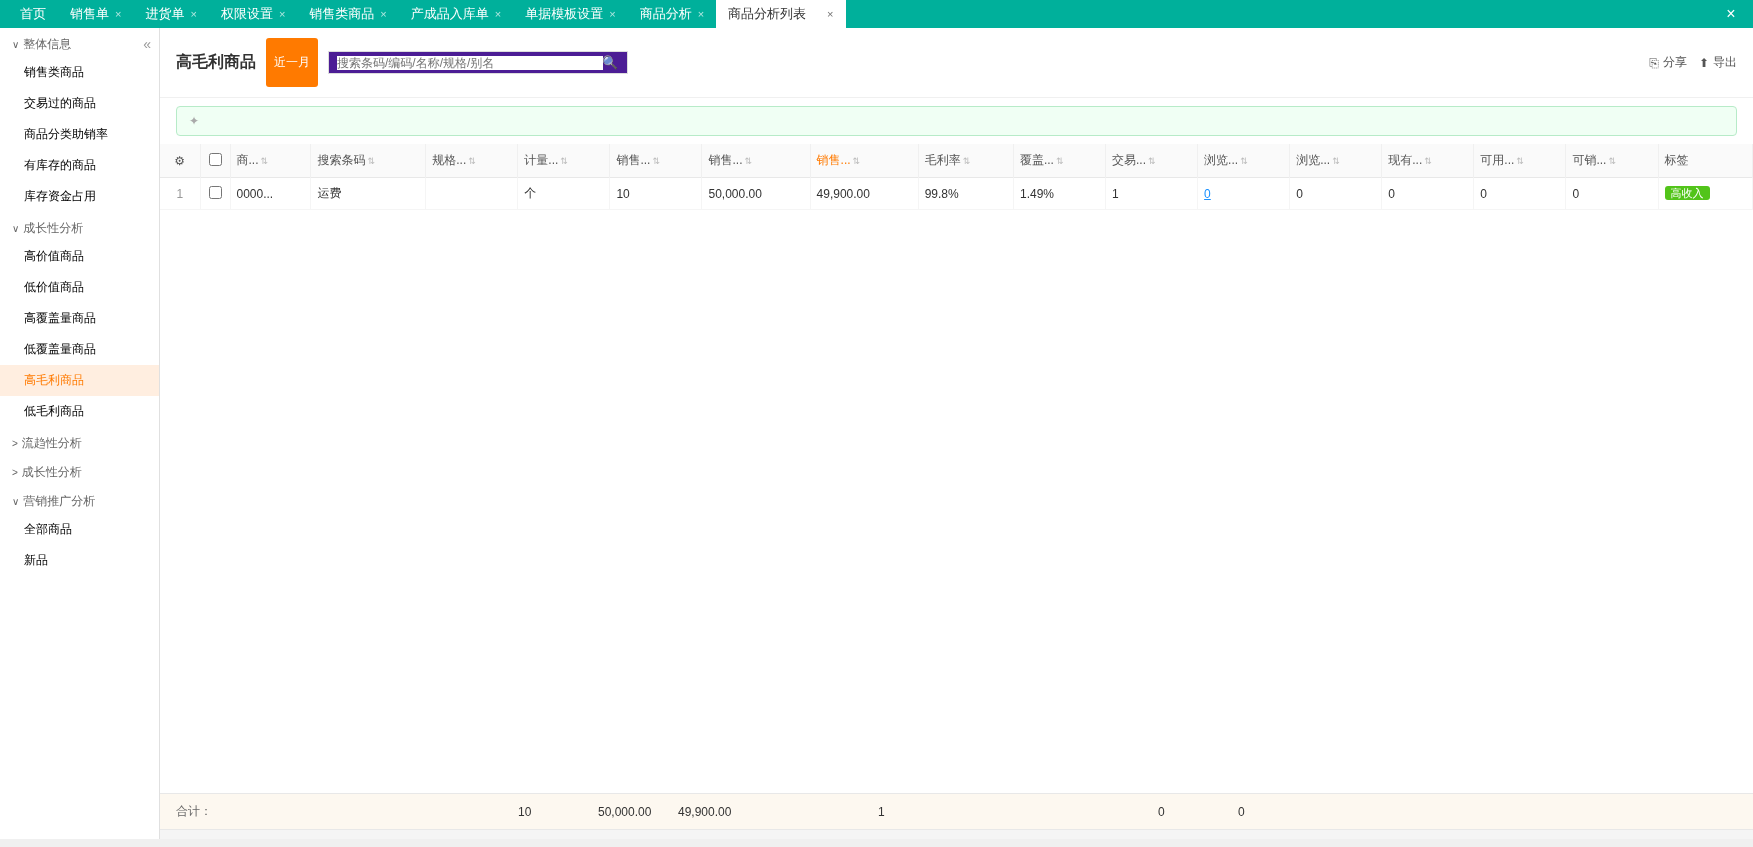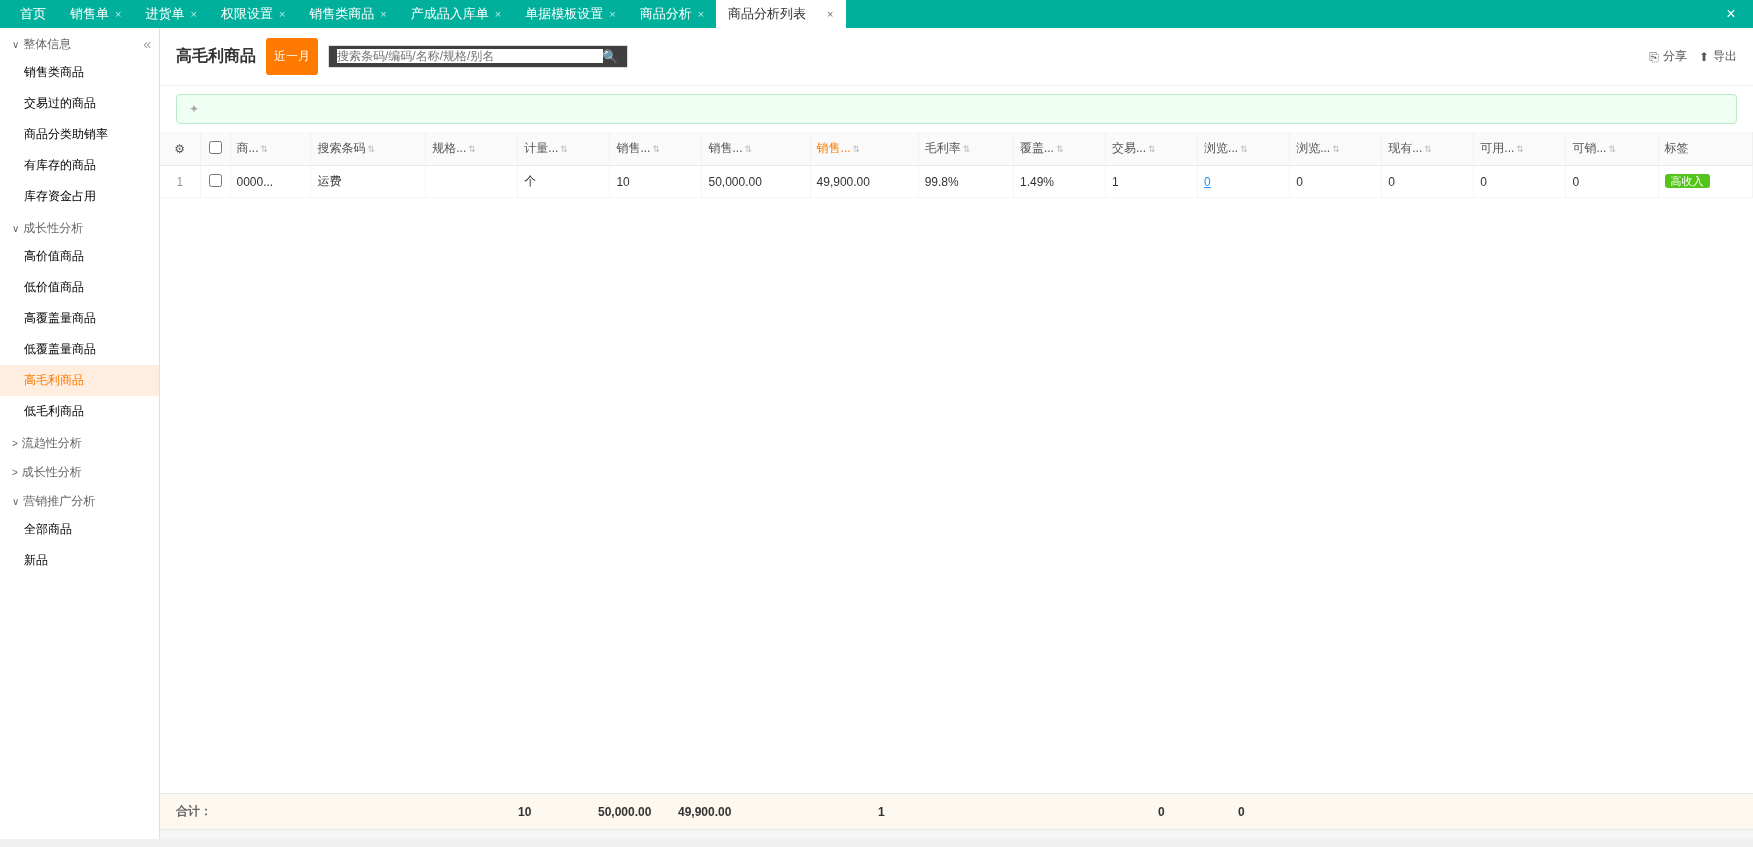--- a/index.html
+++ b/index.html
@@ -105,31 +105,31 @@
     .content-title {
       font-size: 16px;
       font-weight: bold;
       color: #333;
     }
     .filter-btn {
       background: #ff7a00;
       color: white;
       border: none;
       border-radius: 3px;
-      padding: 10px 8px;
+      padding: 16px 8px;
       font-size: 12px;
       cursor: pointer;
     }
     .search-box {
       display: flex;
-      align-items: flex-start;
+      align-items: center;
       border: 1px solid #ddd;
       border-radius: 0;
       padding: 3px 8px;
-      background: #404040;
+      background: #4c1d95;
       flex: 1;
       max-width: 300px;
     }
     .search-box input {
       border: none;
       outline: none;
       font-size: 12px;
       flex: 1;
       color: #999;
     }
@@ -212,21 +212,20 @@
     .table-footer {
       height: 36px;
       background: #fdf8f0;
       border-top: 1px solid #e8e8e8;
       display: flex;
       align-items: center;
       padding: 0 16px;
       font-size: 12px;
       color: #333;
       flex-shrink: 0;
-      font-weight: bold;
     }
     .footer-label { margin-right: 20px; color: #666; }
     .footer-values {
       display: flex;
       gap: 0;
       flex: 1;
     }
     .footer-cell {
       padding: 0 6px;
       min-width: 80px;

